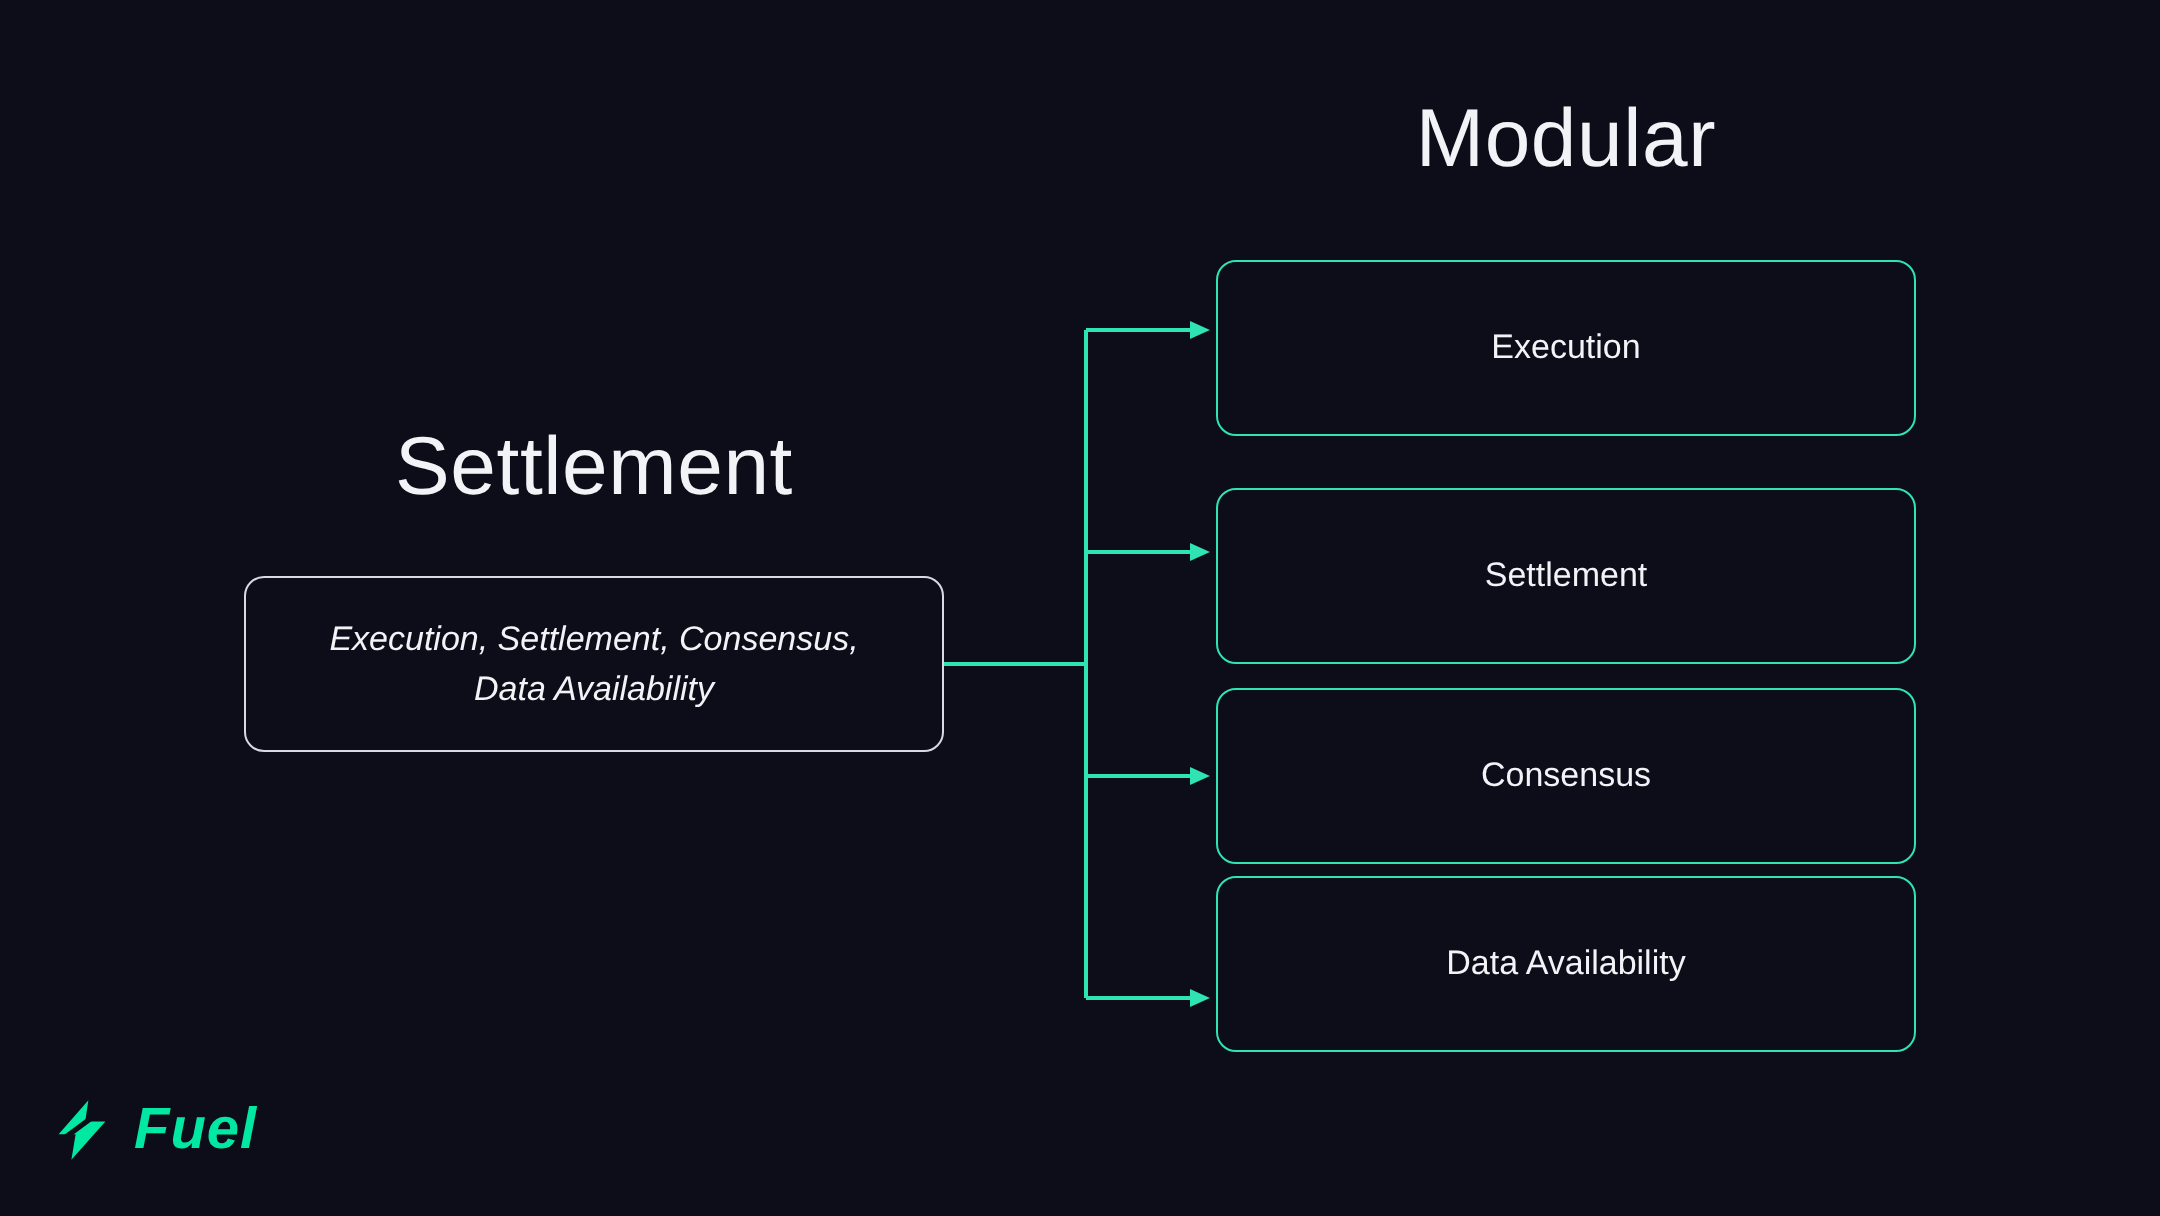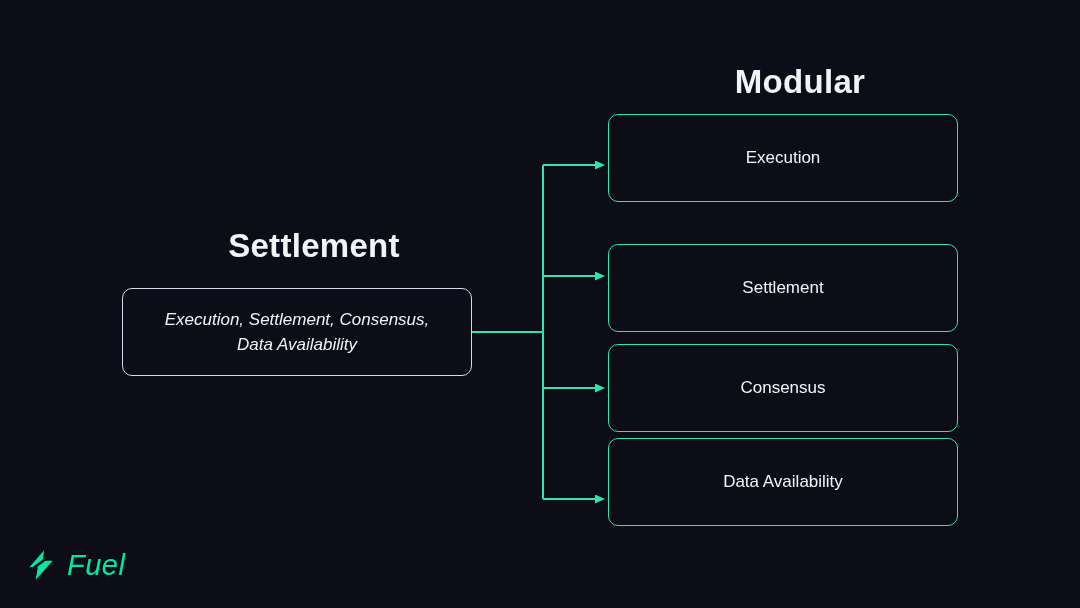--- a/index.html
+++ b/index.html
@@ -17,26 +17,26 @@
   }
   .canvas{
     position:relative;
     width:1080px;
     height:608px;
     background:var(--background);
     overflow:hidden;
   }
   .title{
     position:absolute;
-    margin:17px;
+    margin:0;
     width:350px;
     text-align:center;
     color:var(--text);
-    font-size:33px;
-    font-weight:700;
+    font-size:41px;
+    font-weight:400;
     letter-spacing:.3px;
   }
   .modular-title{left:608px;top:46px;}
   .monolithic-title{left:122px;top:210px;}
 
   .box{
     position:absolute;
     width:350px;
     height:88px;
     display:flex;
@@ -52,21 +52,21 @@
     left:122px;
     top:288px;
     border:1.5px solid var(--monolithic-border);
     padding:0 34px;
     font-style:italic;
   }
   .mod-box{
     left:608px;
     border:1.5px solid var(--accent);
   }
-  .mod-box-0{top:114px;}
+  .mod-box-0{top:130px;}
   .mod-box-1{top:244px;}
   .mod-box-2{top:344px;text-align:center;}
   .mod-box-3{top:438px;}
 
   .connectors{
     position:absolute;
     left:0;top:0;
     width:1080px;height:608px;
     pointer-events:none;
   }
@@ -81,21 +81,21 @@
     position:absolute;
     left:24px;
     top:548px;
     display:flex;
     align-items:center;
     gap:9px;
   }
   .brand-text{
     color:var(--brand-green);
     font-size:29px;
-    font-weight:400;
+    font-weight:700;
     font-style:italic;
     letter-spacing:.5px;
   }
 </style>
 </head>
 <body>
 
 <div class="canvas">
 
   <svg class="connectors" viewBox="0 0 1080 608" xmlns="http://www.w3.org/2000/svg" aria-hidden="true">

